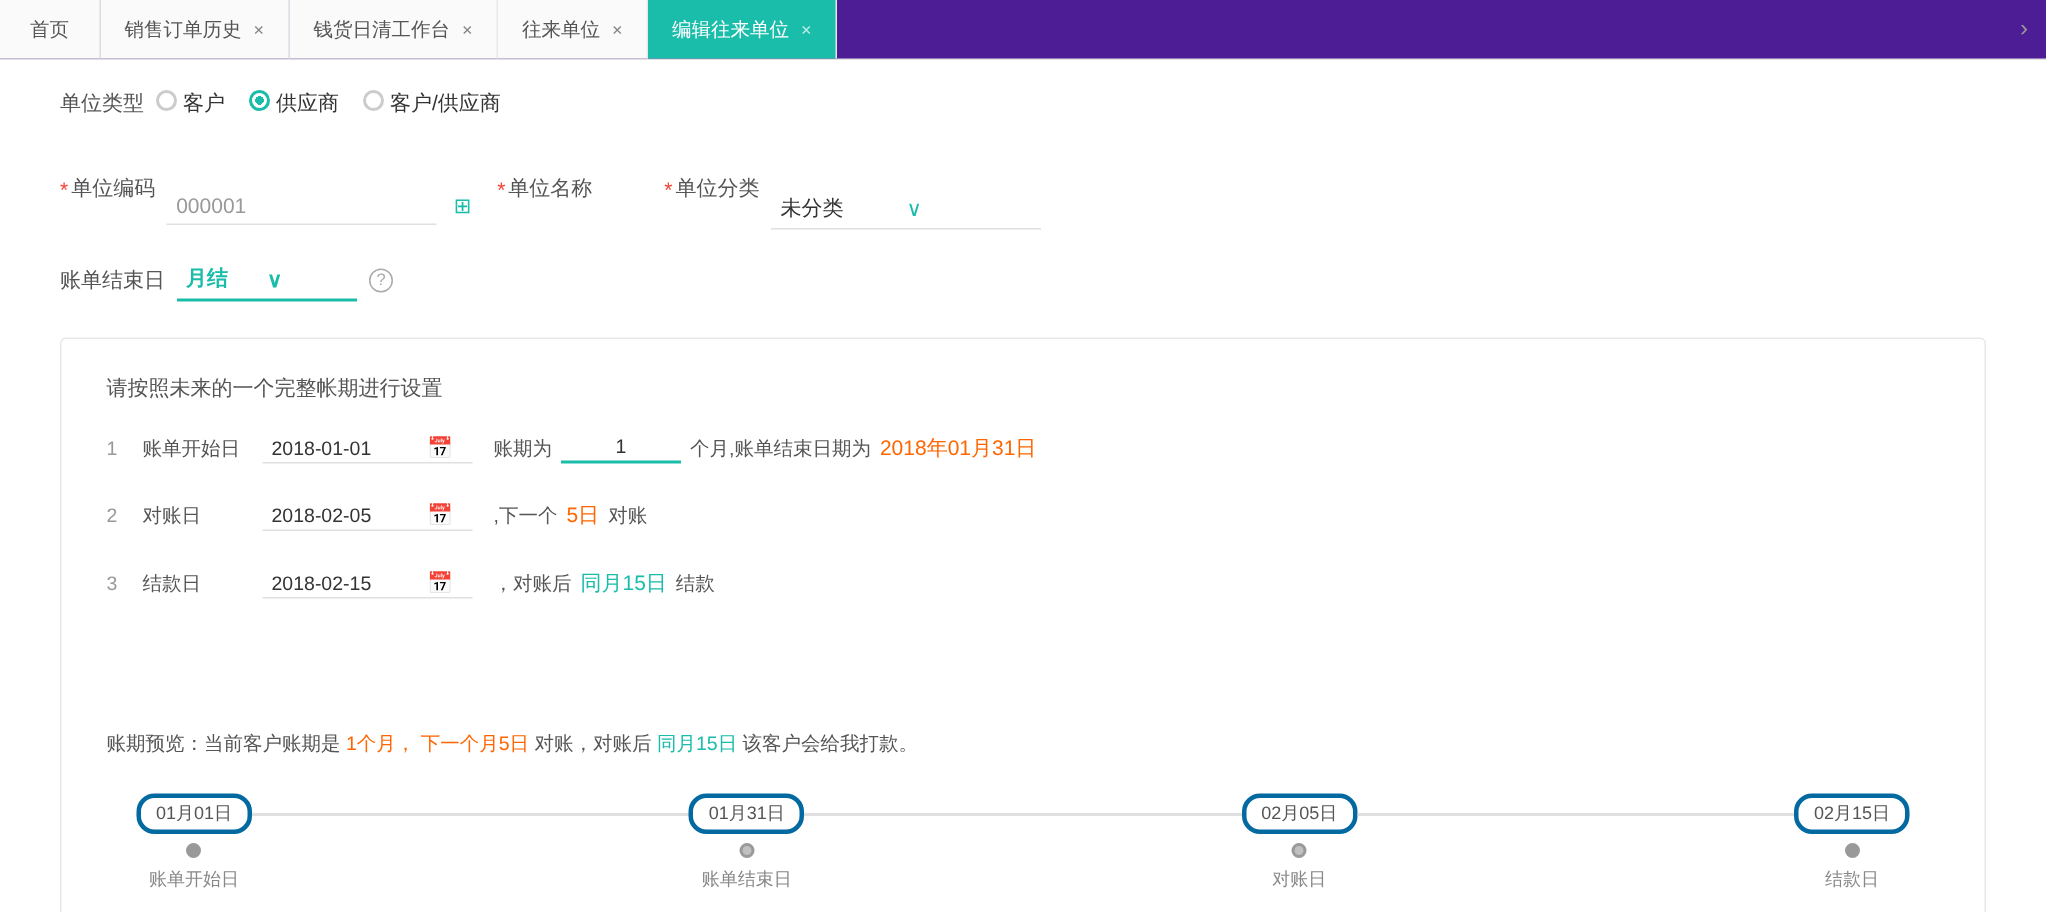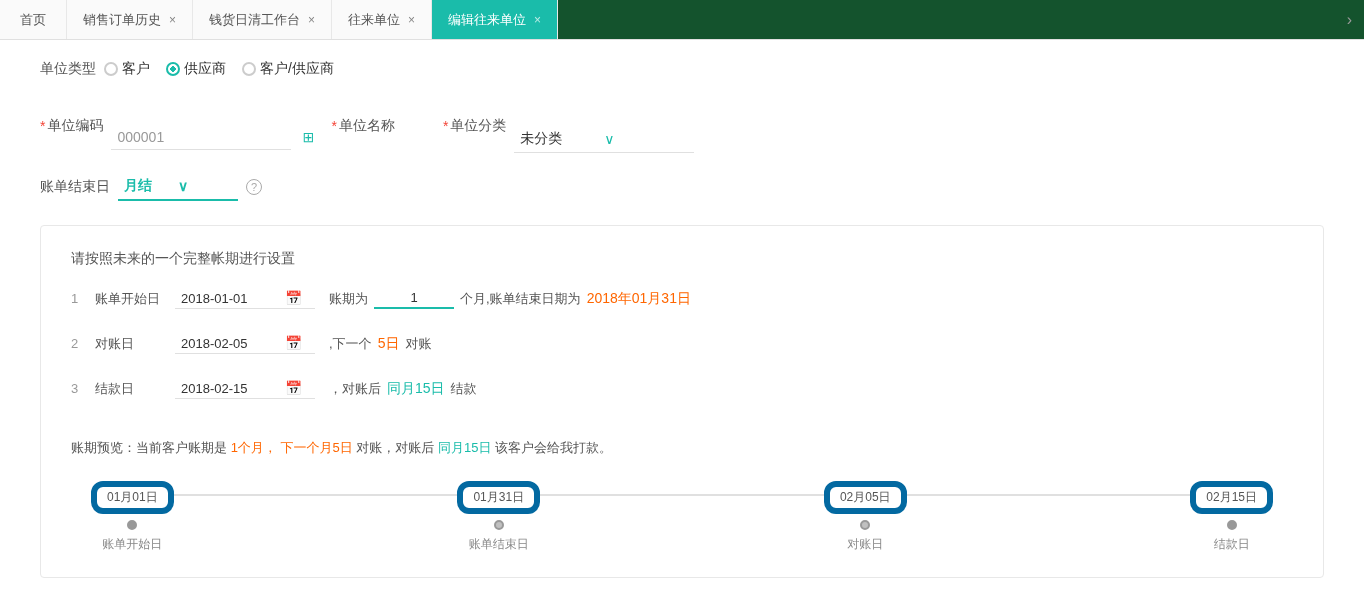--- a/index.html
+++ b/index.html
@@ -2,21 +2,21 @@
 <html><head>
   <meta charset="utf-8">
   <style>
     * { box-sizing: border-box; margin: 0; padding: 0; }
     body { font-family: 'PingFang SC', 'Microsoft YaHei', Arial, sans-serif; font-size: 14px; color: #333; background: #f5f5f5; }
 
     
     .tab-bar {
       display: flex;
       align-items: center;
-      background: #14532d;
+      background: #4c1d95;
       border-bottom: 1px solid #e0e0e0;
       height: 40px;
       padding: 0;
     }
     .tab-item {
       display: flex;
       align-items: center;
       padding: 0 16px;
       height: 100%;
       font-size: 13px;
@@ -66,21 +66,21 @@
       color: #f44336;
       margin-right: 2px;
     }
     .radio-group {
       display: flex;
       align-items: center;
       gap: 16px;
     }
     .radio-item {
       display: flex;
-      align-items: center;
+      align-items: flex-start;
       gap: 4px;
       cursor: pointer;
     }
     .radio-circle {
       width: 14px;
       height: 14px;
       border-radius: 50%;
       border: 2px solid #ccc;
       display: inline-block;
     }
@@ -241,20 +241,21 @@
     .highlight-teal { color: #1abcaa; }
 
     
     .preview-section {
       padding: 16px 0 0 0;
     }
     .preview-text {
       font-size: 13px;
       color: #555;
       margin-bottom: 24px;
+      margin-top: 48px;
     }
 
     
     .timeline {
       display: flex;
       align-items: center;
       padding: 0 20px;
       position: relative;
       margin-top: 10px;
     }
@@ -284,21 +285,21 @@
       width: 10px;
       height: 10px;
       border-radius: 50%;
       background: #c0c0c0;
       border: 2px solid #999;
       margin-bottom: 6px;
     }
     .tl-dot.start { background: #999; }
     .tl-dot.end { background: #999; }
     .tl-badge {
-      border: 6px solid #0369a1;
+      border: 3px solid #0369a1;
       border-radius: 12px;
       padding: 2px 10px;
       font-size: 12px;
       color: #555;
       background: #fff;
       margin-bottom: 6px;
       white-space: nowrap;
     }
     .tl-label {
       font-size: 12px;

